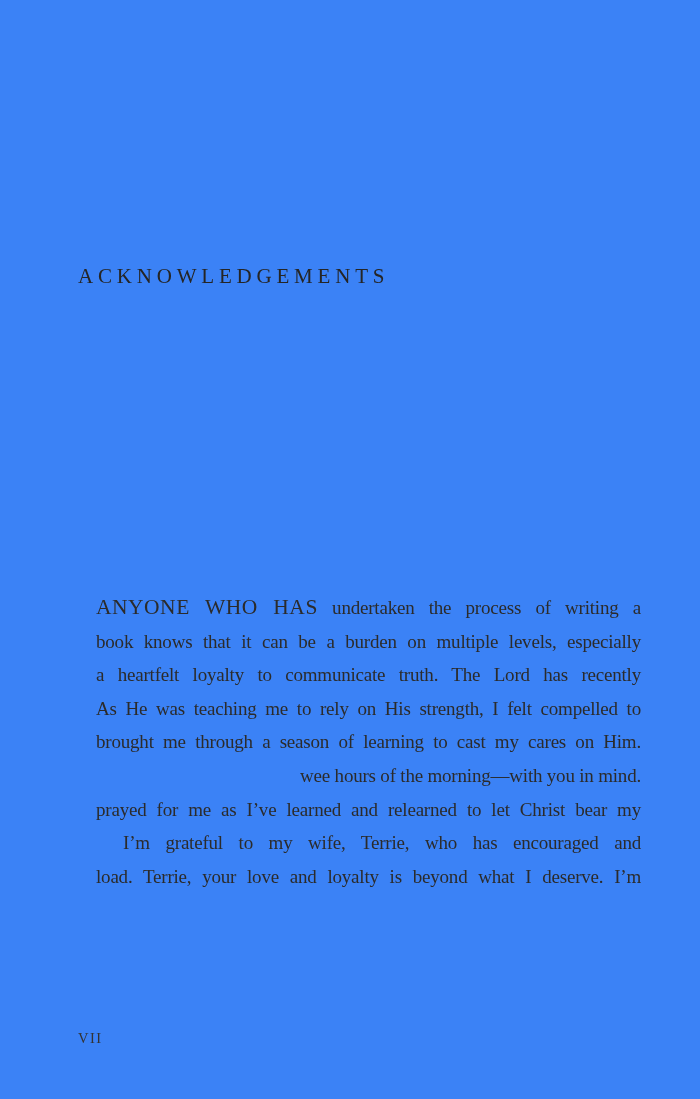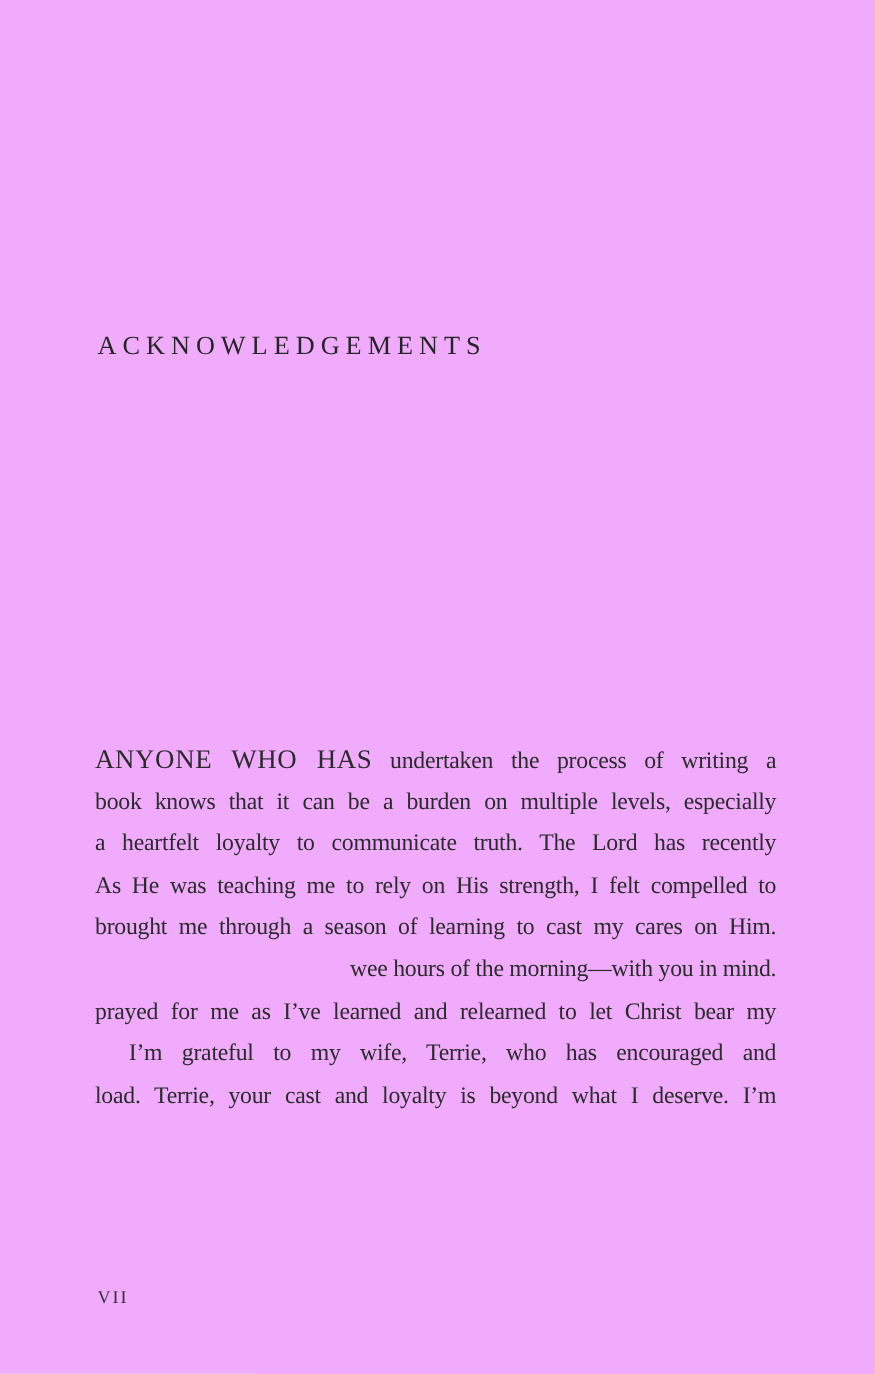--- a/index.html
+++ b/index.html
@@ -5,39 +5,39 @@
   html, body {
     margin: 0;
     padding: 0;
     background: #e9e9e9;
   }
   .page {
     position: relative;
     width: 700px;
     height: 1099px;
     margin: 0 auto;
-    background: #f0abfc;
+    background: #3b82f6;
     color: #2b2b2b;
     font-family: "Liberation Serif", "DejaVu Serif", serif;
     overflow: hidden;
   }
   .heading {
     position: absolute;
     top: 266px;
     left: 78px;
     font-size: 21px;
     letter-spacing: 4.8px;
     color: #252525;
     line-height: 1;
     white-space: nowrap;
   }
   .body-text {
     position: absolute;
     top: 591px;
-    left: 76px;
+    left: 96px;
     width: 545px;
     font-size: 19px;
     letter-spacing: -0.2px;
     color: #2b2b2b;
   }
   .line {
     height: 33.6px;
     line-height: 33.6px;
     text-align: right;
   }
@@ -78,20 +78,20 @@
       <div class="line j">book knows that it can be a burden on multiple levels, especially</div>
       <div class="line j">a heartfelt loyalty to communicate truth. The Lord has recently</div>
       <div class="line j">As He was teaching me to rely on His strength, I felt compelled to</div>
       <div class="line j">brought me through a season of learning to cast my cares on Him.</div>
       <div class="line">wee hours of the morning—with you in mind.</div>
     </div>
 
     <div class="paragraph">
       <div class="line j">prayed for me as I’ve learned and relearned to let Christ bear my</div>
       <div class="line j indent">I’m grateful to my wife, Terrie, who has encouraged and</div>
-      <div class="line j">load. Terrie, your cast and loyalty is beyond what I deserve. I’m</div>
+      <div class="line j">load. Terrie, your love and loyalty is beyond what I deserve. I’m</div>
     </div>
 
   </div>
 
   <div class="folio">VII</div>
 
 </div>
 
 </body></html>

